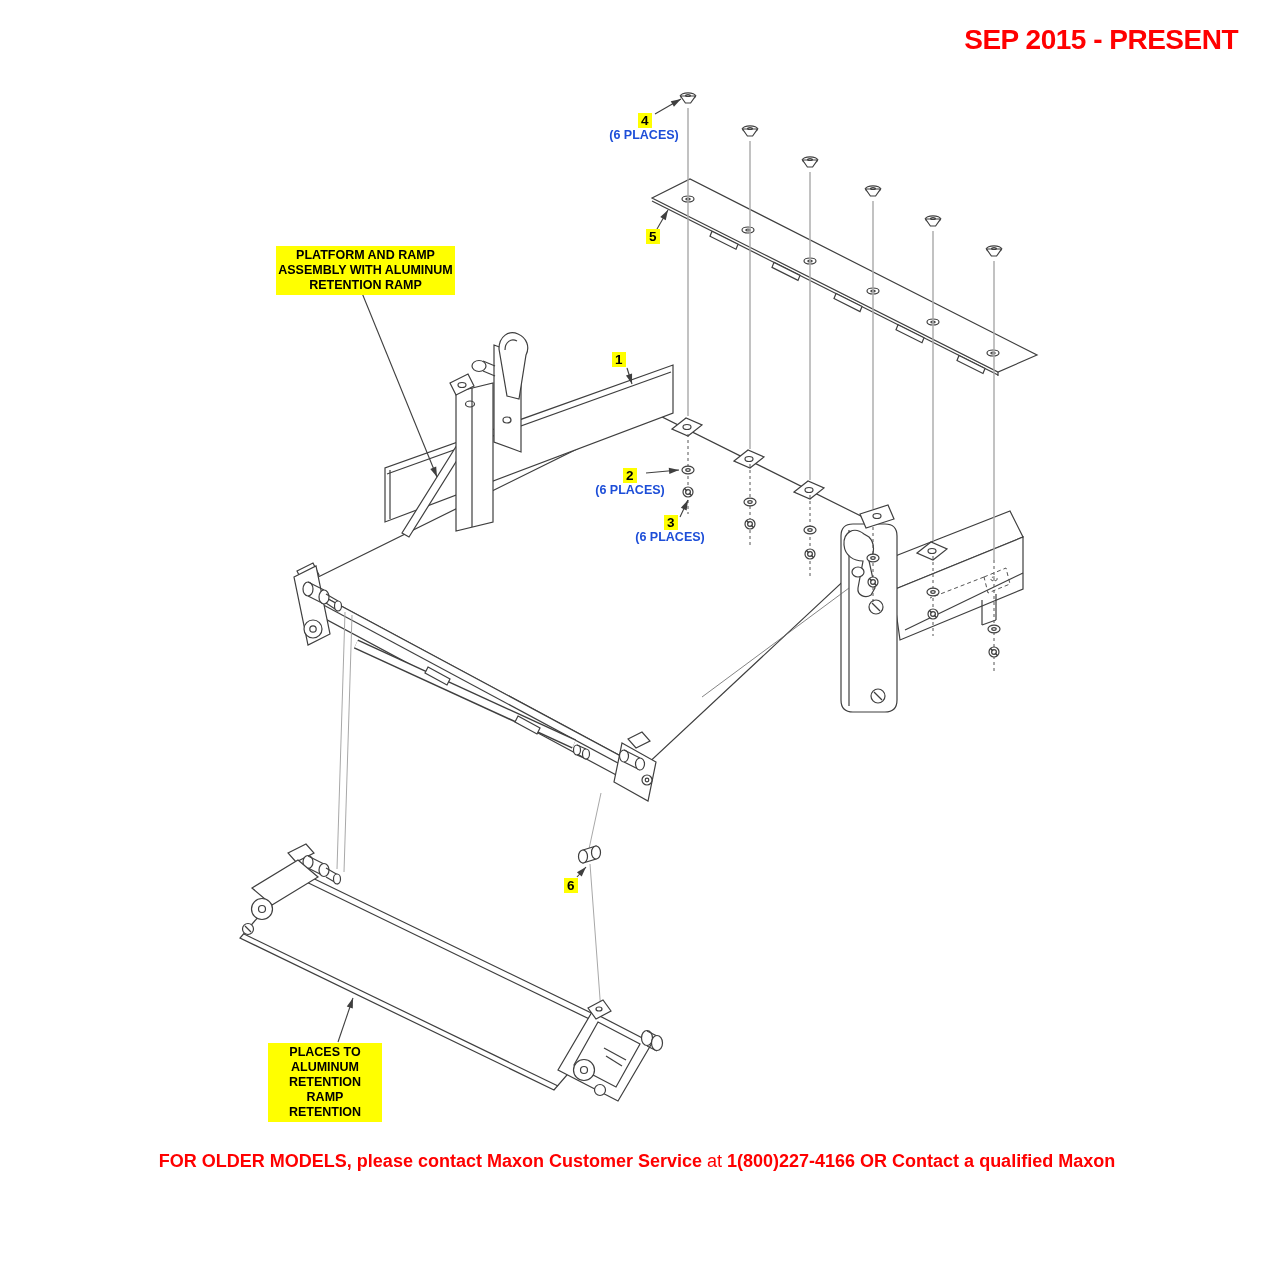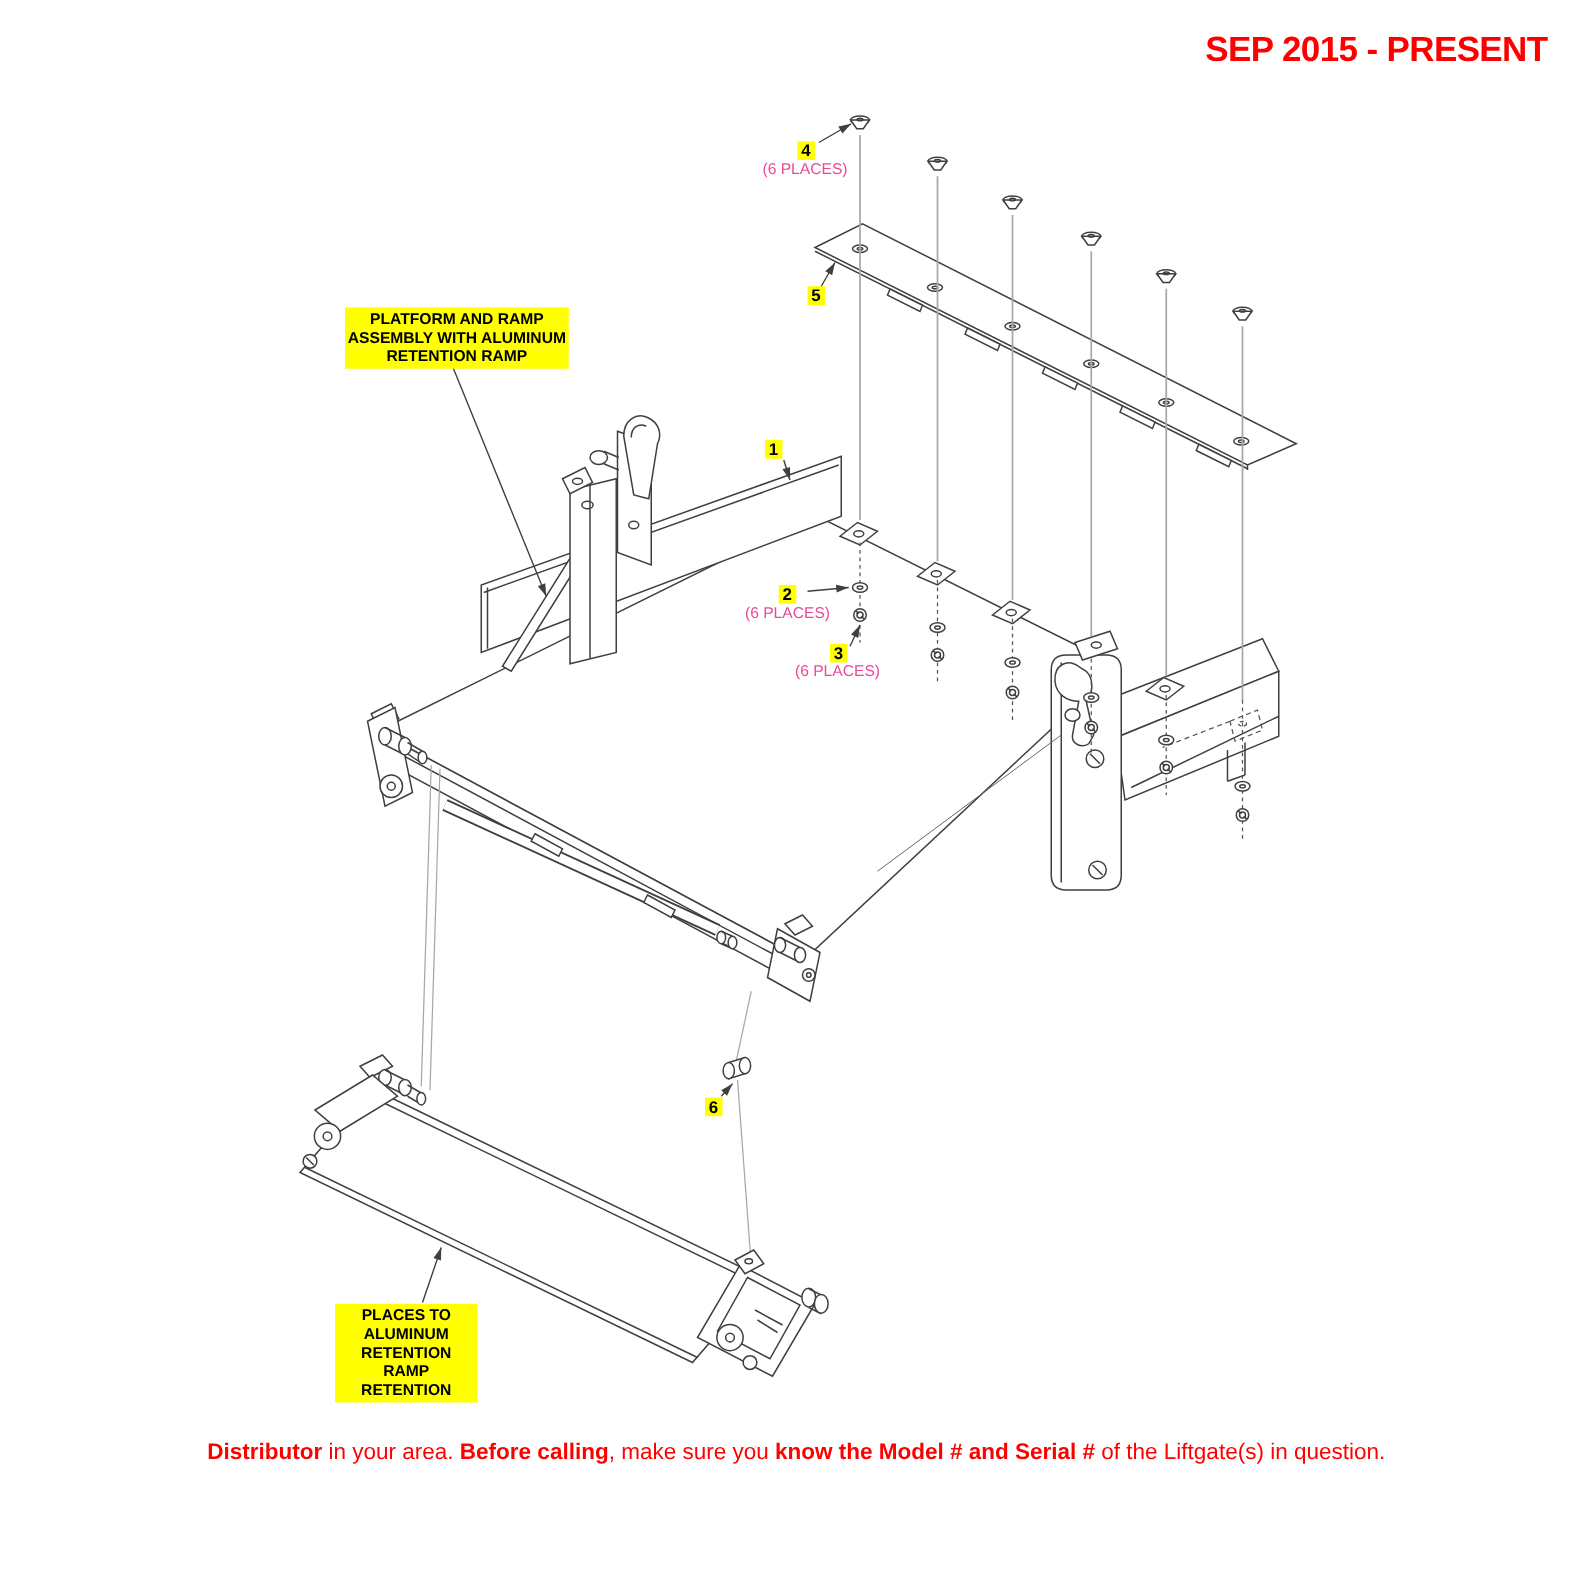--- a/index.html
+++ b/index.html
@@ -3,21 +3,21 @@
 <meta charset="utf-8">
 <style>
   html,body{margin:0;padding:0;background:#ffffff;}
   #page{position:relative;width:1274px;height:1274px;background:#ffffff;overflow:hidden;
         font-family:"Liberation Sans", sans-serif;}
   #drawing{position:absolute;left:0;top:0;}
   .hdr{position:absolute;top:24px;right:36px;font-size:28px;font-weight:bold;letter-spacing:-0.5px;}
   .lbl{position:absolute;text-align:center;font-weight:bold;font-size:12.5px;line-height:15px;
        color:#000;padding:2px 1px;}
   .co-num{position:absolute;font-size:13.5px;font-weight:bold;color:#000;padding:0 3px;line-height:15px;}
-  .co-note{position:absolute;width:90px;text-align:center;font-size:12.5px;font-weight:normal;color:#ec4899;}
+  .co-note{position:absolute;width:90px;text-align:center;font-size:12.5px;font-weight:bold;color:#1d4ed8;}
   #notice{position:absolute;left:0;top:1150px;width:1274px;text-align:center;
           font-size:18px;line-height:22.5px;}
   #notice .b{font-weight:bold;}
 </style>
 </head>
 <body>
 
 <div id="page">
 
   <svg id="drawing" width="1274" height="1274" viewBox="0 0 1274 1274">
@@ -254,15 +254,15 @@
   <span class="co-num hl" style="left: 623px; top: 468px; background: rgb(255, 255, 0);">2</span>
   <div class="co-note" style="left:585px;top:483px;">(6 PLACES)</div>
   <span class="co-num hl" style="left: 664px; top: 515px; background: rgb(255, 255, 0);">3</span>
   <div class="co-note" style="left:625px;top:530px;">(6 PLACES)</div>
   <span class="co-num hl" style="left: 638px; top: 113px; background: rgb(255, 255, 0);">4</span>
   <div class="co-note" style="left:599px;top:128px;">(6 PLACES)</div>
   <span class="co-num hl" style="left: 646px; top: 229px; background: rgb(255, 255, 0);">5</span>
   <span class="co-num hl" style="left: 564px; top: 878px; background: rgb(255, 255, 0);">6</span>
 
   <div id="notice" style="color: rgb(255, 0, 0);">
-      <div><span class="b">Distributor</span><span> in your area. </span><span class="b">Before calling</span><span>, make sure you </span><span class="b">know the Model # and Serial #</span><span> of the Liftgate(s) in question.</span></div>
+      <div><span class="b">FOR OLDER MODELS, please contact Maxon Customer Service</span><span> at </span><span class="b">1(800)227-4166 OR Contact a qualified Maxon</span></div>
     </div>
 </div>
 
 </body></html>

